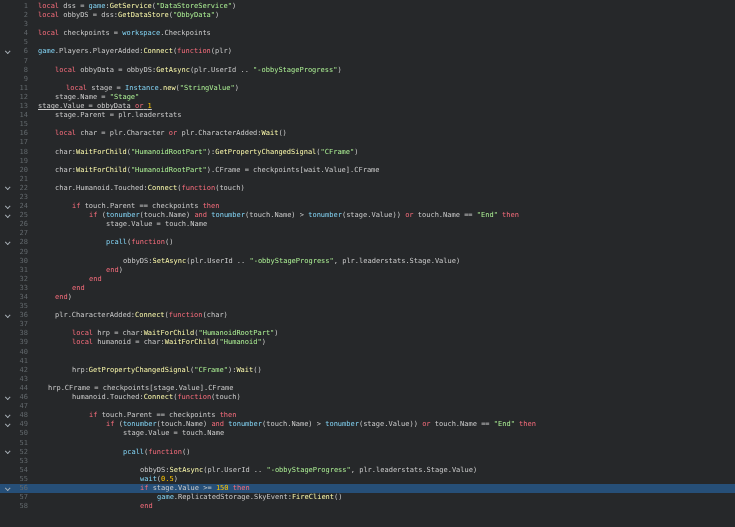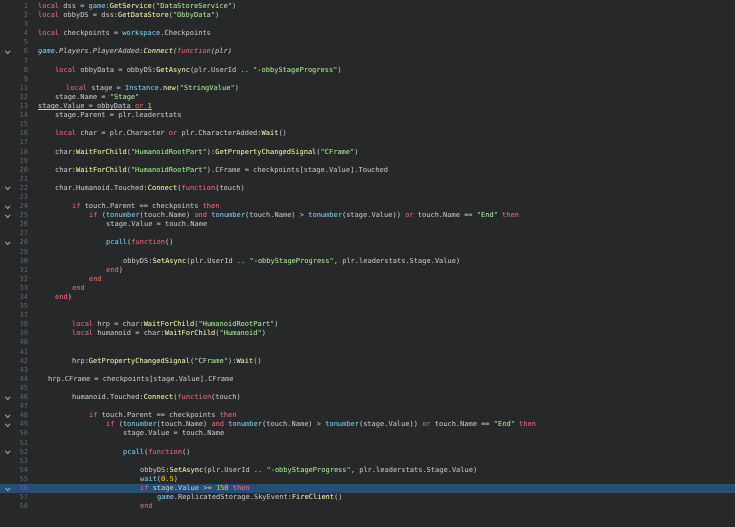--- a/index.html
+++ b/index.html
@@ -52,58 +52,58 @@
 </head>
 <body>
 
 <div id="editor">
   <div id="code-area">
       <div class="row"><span class="fold"></span><span class="num">1</span><span class="code" style="padding-left: 10px;"><span class="tok-k">local</span><span class="tok-t"> dss = </span><span class="tok-b">game</span><span class="tok-t">:</span><span class="tok-m">GetService</span><span class="tok-t">(</span><span class="tok-s">"DataStoreService"</span><span class="tok-t">)</span></span></div>
       <div class="row"><span class="fold"></span><span class="num">2</span><span class="code" style="padding-left: 10px;"><span class="tok-k">local</span><span class="tok-t"> obbyDS = dss:</span><span class="tok-m">GetDataStore</span><span class="tok-t">(</span><span class="tok-s">"ObbyData"</span><span class="tok-t">)</span></span></div>
       <div class="row"><span class="fold"></span><span class="num">3</span><span class="code" style="padding-left: 10px;"></span></div>
       <div class="row"><span class="fold"></span><span class="num">4</span><span class="code" style="padding-left: 10px;"><span class="tok-k">local</span><span class="tok-t"> checkpoints = </span><span class="tok-b">workspace</span><span class="tok-t">.Checkpoints</span></span></div>
       <div class="row"><span class="fold"></span><span class="num">5</span><span class="code" style="padding-left: 10px;"></span></div>
-      <div class="row"><span class="fold"><i class="chev"></i></span><span class="num">6</span><span class="code" style="padding-left: 10px; font-style: italic;"><span class="tok-b">game</span><span class="tok-t">.Players.PlayerAdded:</span><span class="tok-m">Connect</span><span class="tok-t">(</span><span class="tok-k">function</span><span class="tok-t">(plr)</span></span></div>
+      <div class="row"><span class="fold"><i class="chev"></i></span><span class="num">6</span><span class="code" style="padding-left: 10px;"><span class="tok-b">game</span><span class="tok-t">.Players.PlayerAdded:</span><span class="tok-m">Connect</span><span class="tok-t">(</span><span class="tok-k">function</span><span class="tok-t">(plr)</span></span></div>
       <div class="row"><span class="fold"></span><span class="num">7</span><span class="code" style="padding-left: 10px;"></span></div>
       <div class="row"><span class="fold"></span><span class="num">8</span><span class="code" style="padding-left: 27px;"><span class="tok-k">local</span><span class="tok-t"> obbyData = obbyDS:</span><span class="tok-m">GetAsync</span><span class="tok-t">(plr.UserId .. </span><span class="tok-s">"-obbyStageProgress"</span><span class="tok-t">)</span></span></div>
       <div class="row"><span class="fold"></span><span class="num">9</span><span class="code" style="padding-left: 10px;"></span></div>
       <div class="row"><span class="fold"></span><span class="num">11</span><span class="code" style="padding-left: 27px; margin-left: 11px;"><span class="tok-k">local</span><span class="tok-t"> stage = </span><span class="tok-b">Instance</span><span class="tok-t">.</span><span class="tok-m">new</span><span class="tok-t">(</span><span class="tok-s">"StringValue"</span><span class="tok-t">)</span></span></div>
       <div class="row"><span class="fold"></span><span class="num">12</span><span class="code" style="padding-left: 27px;"><span class="tok-t">stage.Name = </span><span class="tok-s">"Stage"</span></span></div>
       <div class="row"><span class="fold"></span><span class="num">13</span><span class="code" style=" text-decoration: underline;"><span class="tok-t">stage.Value = obbyData </span><span class="tok-k">or</span><span class="tok-t"> </span><span class="tok-n">1</span></span></div>
       <div class="row"><span class="fold"></span><span class="num">14</span><span class="code" style="padding-left: 27px;"><span class="tok-t">stage.Parent = plr.leaderstats</span></span></div>
       <div class="row"><span class="fold"></span><span class="num">15</span><span class="code" style="padding-left: 10px;"></span></div>
       <div class="row"><span class="fold"></span><span class="num">16</span><span class="code" style="padding-left: 27px; text-align: right;"><span class="tok-k">local</span><span class="tok-t"> char = plr.Character </span><span class="tok-k">or</span><span class="tok-t"> plr.CharacterAdded:</span><span class="tok-m">Wait</span><span class="tok-t">()</span></span></div>
       <div class="row"><span class="fold"></span><span class="num">17</span><span class="code" style="padding-left: 10px;"></span></div>
       <div class="row"><span class="fold"></span><span class="num">18</span><span class="code" style="padding-left: 27px;"><span class="tok-t">char:</span><span class="tok-m">WaitForChild</span><span class="tok-t">(</span><span class="tok-s">"HumanoidRootPart"</span><span class="tok-t">):</span><span class="tok-m">GetPropertyChangedSignal</span><span class="tok-t">(</span><span class="tok-s">"CFrame"</span><span class="tok-t">)</span></span></div>
       <div class="row"><span class="fold"></span><span class="num">19</span><span class="code" style="padding-left: 10px;"></span></div>
-      <div class="row"><span class="fold"></span><span class="num">20</span><span class="code" style="padding-left: 27px;"><span class="tok-t">char:</span><span class="tok-m">WaitForChild</span><span class="tok-t">(</span><span class="tok-s">"HumanoidRootPart"</span><span class="tok-t">).CFrame = checkpoints[stage.Value].Touched</span></span></div>
+      <div class="row"><span class="fold"></span><span class="num">20</span><span class="code" style="padding-left: 27px;"><span class="tok-t">char:</span><span class="tok-m">WaitForChild</span><span class="tok-t">(</span><span class="tok-s">"HumanoidRootPart"</span><span class="tok-t">).CFrame = checkpoints[wait.Value].CFrame</span></span></div>
       <div class="row"><span class="fold"></span><span class="num">21</span><span class="code" style="padding-left: 10px;"></span></div>
       <div class="row"><span class="fold"><i class="chev"></i></span><span class="num">22</span><span class="code" style="padding-left: 27px;"><span class="tok-t">char.Humanoid.Touched:</span><span class="tok-m">Connect</span><span class="tok-t">(</span><span class="tok-k">function</span><span class="tok-t">(touch)</span></span></div>
       <div class="row"><span class="fold"></span><span class="num">23</span><span class="code" style="padding-left: 10px;"></span></div>
       <div class="row"><span class="fold"><i class="chev"></i></span><span class="num">24</span><span class="code" style="padding-left: 44px;"><span class="tok-k">if</span><span class="tok-t"> touch.Parent == checkpoints </span><span class="tok-k">then</span></span></div>
       <div class="row"><span class="fold"><i class="chev"></i></span><span class="num">25</span><span class="code" style="padding-left: 61px;"><span class="tok-k">if</span><span class="tok-t"> (</span><span class="tok-b">tonumber</span><span class="tok-t">(touch.Name) </span><span class="tok-k">and</span><span class="tok-t"> </span><span class="tok-b">tonumber</span><span class="tok-t">(touch.Name) &gt; </span><span class="tok-b">tonumber</span><span class="tok-t">(stage.Value)) </span><span class="tok-k">or</span><span class="tok-t"> touch.Name == </span><span class="tok-s">"End"</span><span class="tok-t"> </span><span class="tok-k">then</span></span></div>
       <div class="row"><span class="fold"></span><span class="num">26</span><span class="code" style="padding-left: 78px;"><span class="tok-t">stage.Value = touch.Name</span></span></div>
       <div class="row"><span class="fold"></span><span class="num">27</span><span class="code" style="padding-left: 10px;"></span></div>
       <div class="row"><span class="fold"><i class="chev"></i></span><span class="num">28</span><span class="code" style="padding-left: 78px;"><span class="tok-b">pcall</span><span class="tok-t">(</span><span class="tok-k">function</span><span class="tok-t">()</span></span></div>
       <div class="row"><span class="fold"></span><span class="num">29</span><span class="code" style="padding-left: 10px;"></span></div>
       <div class="row"><span class="fold"></span><span class="num">30</span><span class="code" style="padding-left: 95px;"><span class="tok-t">obbyDS:</span><span class="tok-m">SetAsync</span><span class="tok-t">(plr.UserId .. </span><span class="tok-s">"-obbyStageProgress"</span><span class="tok-t">, plr.leaderstats.Stage.Value)</span></span></div>
       <div class="row"><span class="fold"></span><span class="num">31</span><span class="code" style="padding-left: 78px;"><span class="tok-k">end</span><span class="tok-t">)</span></span></div>
       <div class="row"><span class="fold"></span><span class="num">32</span><span class="code" style="padding-left: 61px;"><span class="tok-k">end</span></span></div>
       <div class="row"><span class="fold"></span><span class="num">33</span><span class="code" style="padding-left: 44px;"><span class="tok-k">end</span></span></div>
       <div class="row"><span class="fold"></span><span class="num">34</span><span class="code" style="padding-left: 27px;"><span class="tok-k">end</span><span class="tok-t">)</span></span></div>
       <div class="row"><span class="fold"></span><span class="num">35</span><span class="code" style="padding-left: 10px;"></span></div>
+      <div class="row"><span class="fold"><i class="chev"></i></span><span class="num">36</span><span class="code" style="padding-left: 27px;"><span class="tok-t">plr.CharacterAdded:</span><span class="tok-m">Connect</span><span class="tok-t">(</span><span class="tok-k">function</span><span class="tok-t">(char)</span></span></div>
       <div class="row"><span class="fold"></span><span class="num">37</span><span class="code" style="padding-left: 10px;"></span></div>
       <div class="row"><span class="fold"></span><span class="num">38</span><span class="code" style="padding-left: 44px;"><span class="tok-k">local</span><span class="tok-t"> hrp = char:</span><span class="tok-m">WaitForChild</span><span class="tok-t">(</span><span class="tok-s">"HumanoidRootPart"</span><span class="tok-t">)</span></span></div>
       <div class="row"><span class="fold"></span><span class="num">39</span><span class="code" style="padding-left: 44px;"><span class="tok-k">local</span><span class="tok-t"> humanoid = char:</span><span class="tok-m">WaitForChild</span><span class="tok-t">(</span><span class="tok-s">"Humanoid"</span><span class="tok-t">)</span></span></div>
       <div class="row"><span class="fold"></span><span class="num">40</span><span class="code" style="padding-left: 10px;"></span></div>
       <div class="row"><span class="fold"></span><span class="num">41</span><span class="code" style="padding-left: 10px;"></span></div>
       <div class="row"><span class="fold"></span><span class="num">42</span><span class="code" style="padding-left: 44px;"><span class="tok-t">hrp:</span><span class="tok-m">GetPropertyChangedSignal</span><span class="tok-t">(</span><span class="tok-s">"CFrame"</span><span class="tok-t">):</span><span class="tok-m">Wait</span><span class="tok-t">()</span></span></div>
       <div class="row"><span class="fold"></span><span class="num">43</span><span class="code" style="padding-left: 10px;"></span></div>
       <div class="row"><span class="fold"></span><span class="num">44</span><span class="code" style="padding-left: 20px;"><span class="tok-t">hrp.CFrame = checkpoints[stage.Value].CFrame</span></span></div>
-      <div class="row"><span class="fold"></span><span class="num">45</span><span class="code" style="padding-left: 10px;"></span></div>
       <div class="row"><span class="fold"><i class="chev"></i></span><span class="num">46</span><span class="code" style="padding-left: 44px; text-align: right;"><span class="tok-t">humanoid.Touched:</span><span class="tok-m">Connect</span><span class="tok-t">(</span><span class="tok-k">function</span><span class="tok-t">(touch)</span></span></div>
       <div class="row"><span class="fold"></span><span class="num">47</span><span class="code" style="padding-left: 10px;"></span></div>
       <div class="row"><span class="fold"><i class="chev"></i></span><span class="num">48</span><span class="code" style="padding-left: 61px;"><span class="tok-k">if</span><span class="tok-t"> touch.Parent == checkpoints </span><span class="tok-k">then</span></span></div>
       <div class="row"><span class="fold"><i class="chev"></i></span><span class="num">49</span><span class="code" style="padding-left: 78px;"><span class="tok-k">if</span><span class="tok-t"> (</span><span class="tok-b">tonumber</span><span class="tok-t">(touch.Name) </span><span class="tok-k">and</span><span class="tok-t"> </span><span class="tok-b">tonumber</span><span class="tok-t">(touch.Name) &gt; </span><span class="tok-b">tonumber</span><span class="tok-t">(stage.Value)) </span><span class="tok-k">or</span><span class="tok-t"> touch.Name == </span><span class="tok-s">"End"</span><span class="tok-t"> </span><span class="tok-k">then</span></span></div>
       <div class="row"><span class="fold"></span><span class="num">50</span><span class="code" style="padding-left: 95px;"><span class="tok-t">stage.Value = touch.Name</span></span></div>
       <div class="row"><span class="fold"></span><span class="num">51</span><span class="code" style="padding-left: 10px;"></span></div>
       <div class="row"><span class="fold"><i class="chev"></i></span><span class="num">52</span><span class="code" style="padding-left: 95px;"><span class="tok-b">pcall</span><span class="tok-t">(</span><span class="tok-k">function</span><span class="tok-t">()</span></span></div>
       <div class="row"><span class="fold"></span><span class="num">53</span><span class="code" style="padding-left: 10px;"></span></div>
       <div class="row"><span class="fold"></span><span class="num">54</span><span class="code" style="padding-left: 112px;"><span class="tok-t">obbyDS:</span><span class="tok-m">SetAsync</span><span class="tok-t">(plr.UserId .. </span><span class="tok-s">"-obbyStageProgress"</span><span class="tok-t">, plr.leaderstats.Stage.Value)</span></span></div>
       <div class="row"><span class="fold"></span><span class="num">55</span><span class="code" style="padding-left: 112px;"><span class="tok-b">wait</span><span class="tok-t">(</span><span class="tok-n">0.5</span><span class="tok-t">)</span></span></div>

